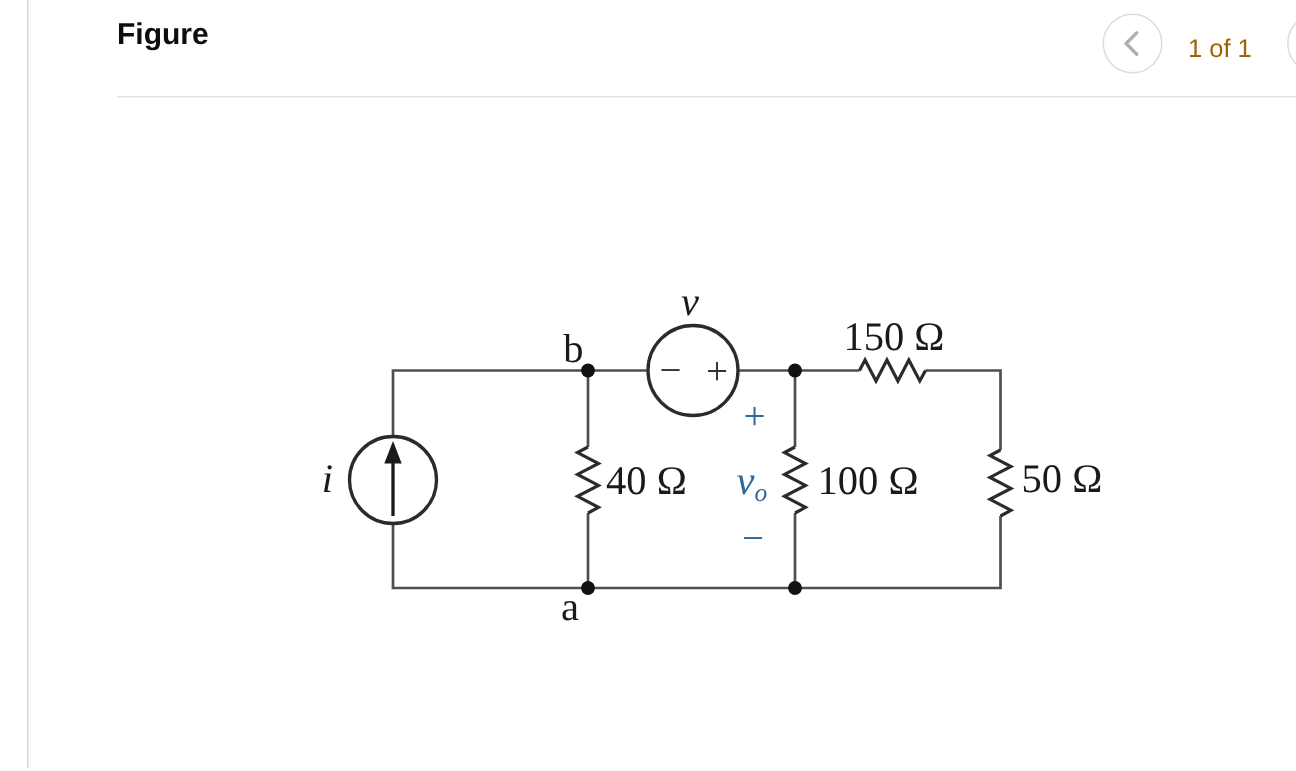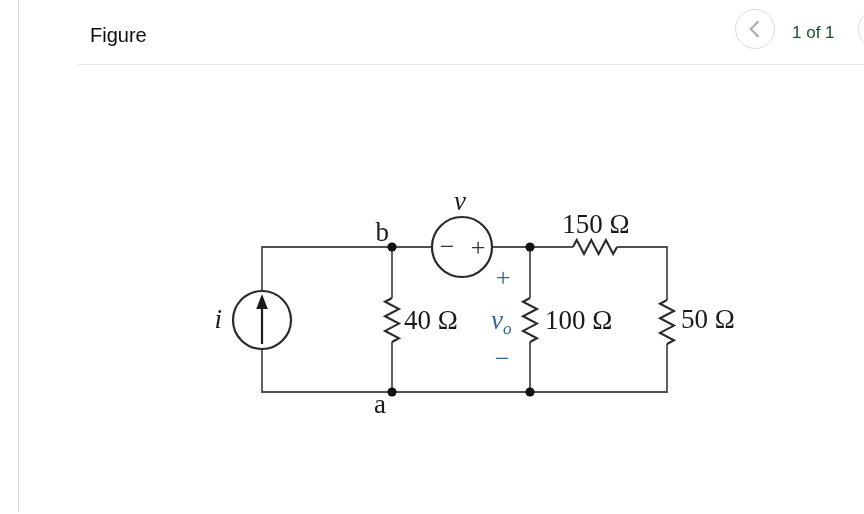--- a/index.html
+++ b/index.html
@@ -3,35 +3,35 @@
 <meta charset="utf-8">
 <style>
   html,body { margin:0; padding:0; background:#fff; }
   .page {
     position:relative; width:864px; height:514px;
     background:#ffffff; overflow:hidden;
     font-family:"Liberation Sans", sans-serif;
   }
   .left-border { position:absolute; left:18px; top:0; width:1px; height:512px; background:#d9d9d9; }
   .title {
-    position:absolute; left:78px; top:12px; margin:12px;
-    font-family:"Liberation Sans", sans-serif; font-size:20px; font-weight:400; color:#0d0d0d;
+    position:absolute; left:78px; top:12px; margin:0;
+    font-family:"Liberation Sans", sans-serif; font-size:20px; font-weight:700; color:#0d0d0d;
   }
   .divider { position:absolute; left:78px; top:64px; width:786px; height:1px; background:#e4e4e4; }
   .pager-btn {
     position:absolute; top:9px; width:40px; height:40px; padding:0;
     border:1px solid #dcdcdc; border-radius:50%; background:#ffffff; cursor:pointer;
   }
   .prev-btn { left:735px; }
   .next-btn { left:858px; }
   .pager-btn svg { display:block; width:38px; height:38px; margin:0 auto; }
   .pager-btn polyline { fill:none; stroke:#b0b0b0; stroke-width:2.4; stroke-linecap:round; stroke-linejoin:round; }
   .page-indicator {
     position:absolute; left:792px; top:23px;
-    font-family:"Liberation Sans", sans-serif; font-size:17px; color:#14532d;text-align:right;
+    font-family:"Liberation Sans", sans-serif; font-size:17px; color:#a16207;text-align:right;
   }
   .circuit { position:absolute; left:0; top:0; width:864px; height:514px; }
   .wires path { stroke:#4f4f4f; stroke-width:1.8; fill:none; }
   .comp path { stroke:#2b2b2b; stroke-width:2.1; fill:none; stroke-linejoin:miter; }
   .src-circle { stroke:#2b2b2b; stroke-width:2.2; fill:#ffffff; }
   .arrow-shaft { stroke:#1a1a1a; stroke-width:2.2; }
   .arrow-head { fill:#1a1a1a; }
   .dot { fill:#111111; }
   .lbl { font-family:"Liberation Serif","DejaVu Serif",serif; font-size:27px; fill:#1a1a1a; }
   .ital { font-style:italic; }

